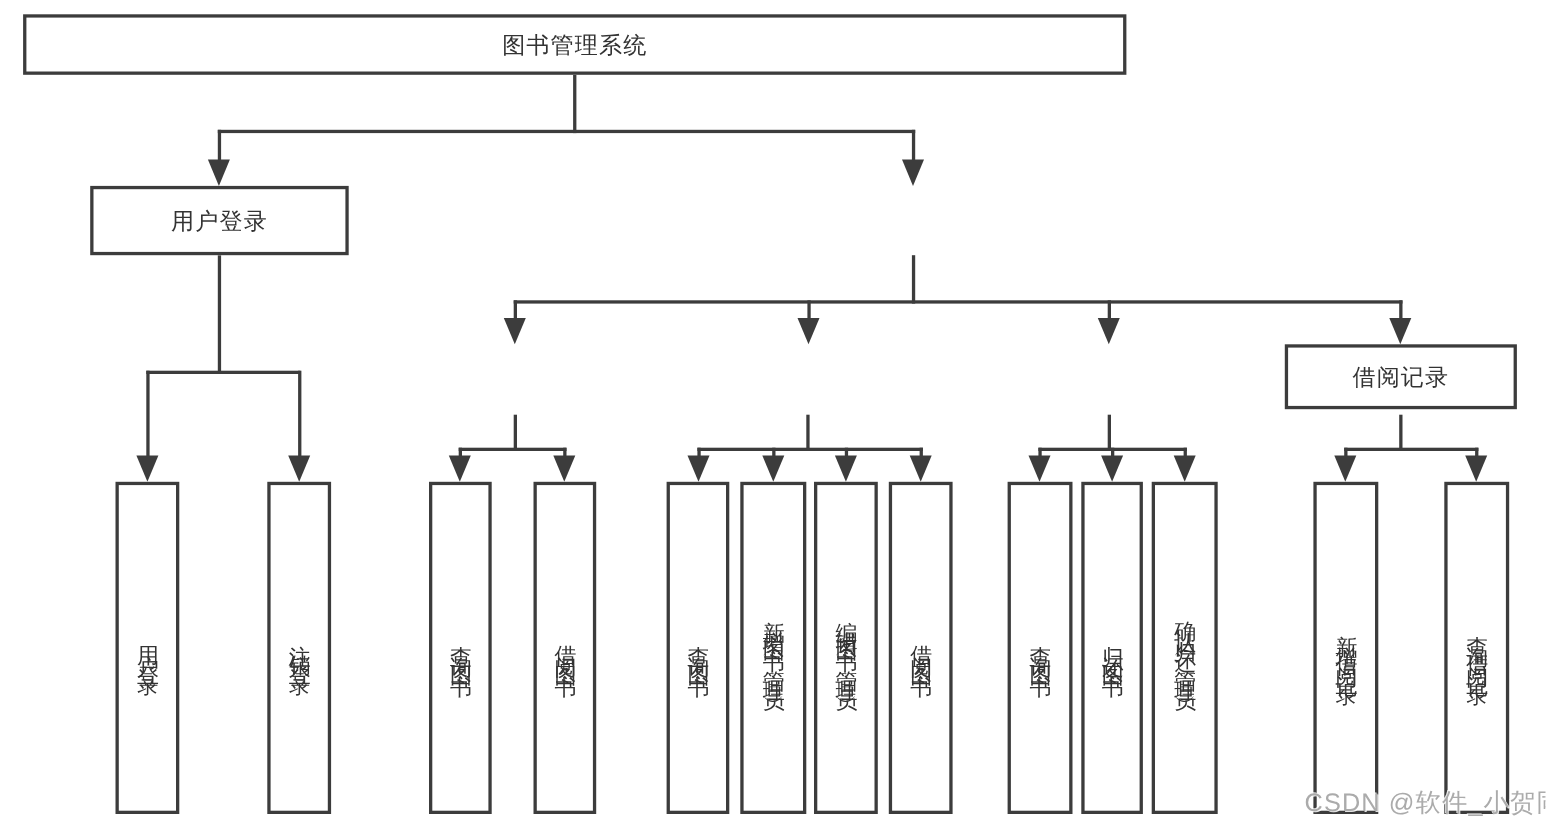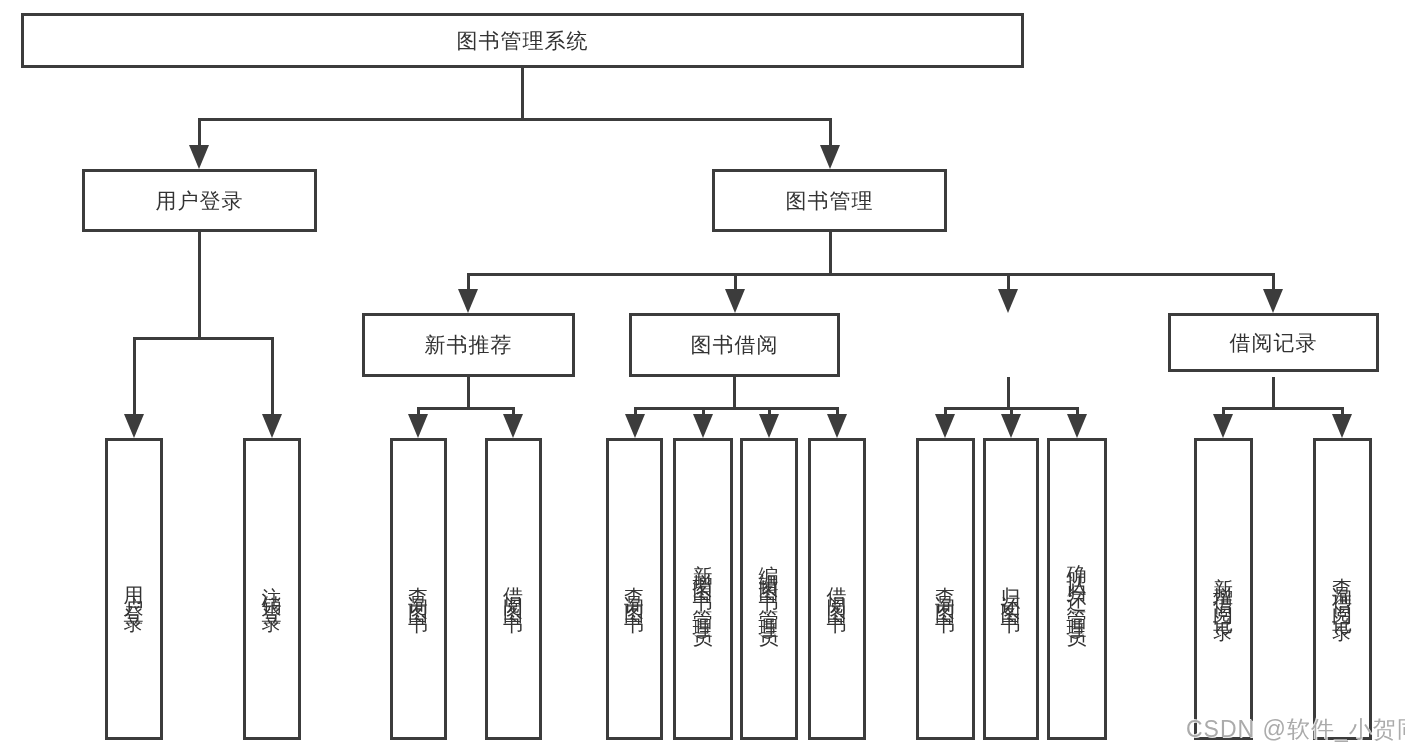--- a/index.html
+++ b/index.html
@@ -124,30 +124,21 @@
     <div class="ah" style="left:1332px;top:414px;"></div>
   </div>
 
   <div class="node" style="left:21px;top:13px;width:1003px;height:55px;">
     <span class="hlabel">图书管理系统</span>
   </div>
 
   <div class="node" style="left:82px;top:169px;width:235px;height:63px;">
     <span class="hlabel">用户登录</span>
   </div>
-  <div class="node" style="left:712px;top:169px;width:235px;height:63px;">
-    <span class="hlabel">图书管理</span>
-  </div>
 
-  <div class="node" style="left:362px;top:313px;width:213px;height:64px;">
-    <span class="hlabel">新书推荐</span>
-  </div>
-  <div class="node" style="left:629px;top:313px;width:211px;height:64px;">
-    <span class="hlabel">图书借阅</span>
-  </div>
   <div class="node" style="left:1168px;top:313px;width:211px;height:59px;">
     <span class="hlabel">借阅记录</span>
   </div>
 
   <div class="node" style="left:105px;top:438px;width:58px;height:302px;">
     <span class="vlabel">用户登录</span>
   </div>
   <div class="node" style="left:243px;top:438px;width:58px;height:302px;">
     <span class="vlabel">注销登录</span>
   </div>

